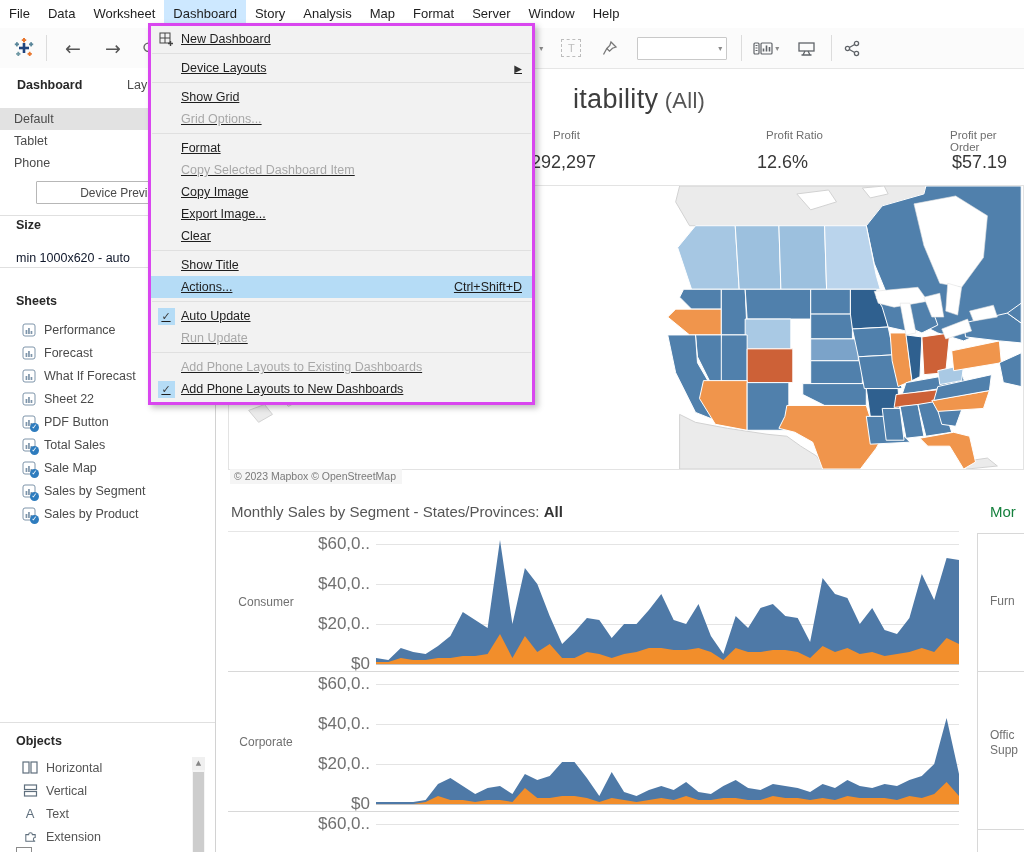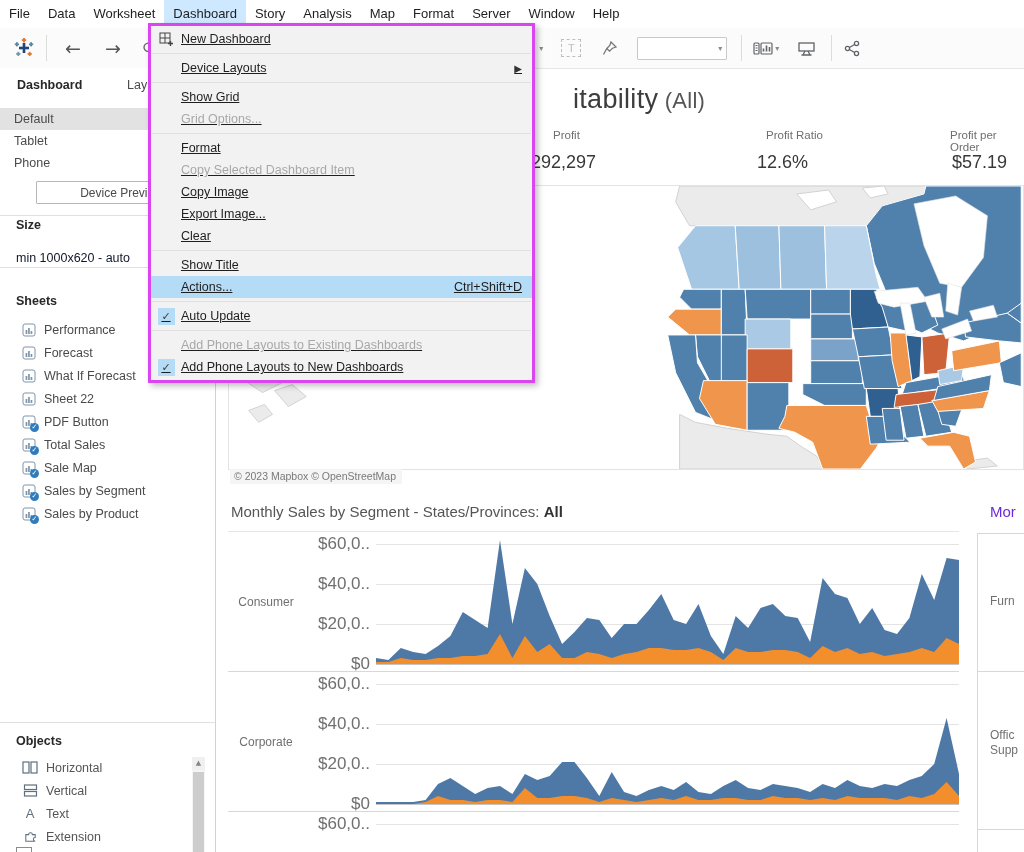--- a/index.html
+++ b/index.html
@@ -67,21 +67,21 @@
   .seg-row:first-child{border-top:1px solid #e6e6e6;}
   .row-label{width:76px;display:flex;align-items:center;justify-content:center;
              font-size:12px;color:#707070;flex:none;}
   .axis-col{position:relative;width:72px;flex:none;}
   .axis-tick{position:absolute;right:6px;transform:translateY(-50%);font-size:17px;color:#707070;white-space:nowrap;}
   .plot-col{position:relative;flex:none;width:583px;}
   .plot-col svg{position:absolute;left:0;top:2px;}
   
   .vline{position:absolute;width:1px;background:#d8d8d8;}
   .hline{position:absolute;height:1px;background:#d8d8d8;}
-  #prod-title{position:absolute;left:990px;top:503px;font-size:15px;color:#6d28d9;white-space:nowrap;}
+  #prod-title{position:absolute;left:990px;top:503px;font-size:15px;color:#15803d;white-space:nowrap;}
   .prod-label{position:absolute;left:990px;font-size:12px;color:#707070;width:38px;line-height:15px;}
   
   #dropmenu{position:absolute;left:148px;top:23px;width:381px;background:#f2f2f2;
             border:3px solid #d946ef;box-shadow:3px 3px 6px rgba(0,0,0,.25);
             padding:2px 0;font-size:12.5px;color:#1e1e1e;z-index:50;text-decoration:underline;}
   .dm-item{height:22px;display:flex;align-items:center;padding-right:10px;}
   .dm-item.hl{background:#b5dcf6;}
   .dm-item.disabled{color:#a8a8a8;}
   .dm-gutter{width:30px;flex:none;display:flex;align-items:center;justify-content:center;height:100%;}
   .dm-check{width:17px;height:17px;background:#b5dcf6;color:#3a3a3a;font-size:11px;line-height:17px;
@@ -581,20 +581,25 @@
         <span class="dm-short">Ctrl+Shift+D</span>
       </div>
       <div class="dm-sep"></div>
       <div class="dm-item">
         <span class="dm-gutter">
           <span class="dm-check">✓</span>
         </span>
         <span>Auto Update</span>
         <span class="dm-spacer"></span>
       </div>
+      <div class="dm-item disabled">
+        <span class="dm-gutter"></span>
+        <span>Run Update</span>
+        <span class="dm-spacer"></span>
+      </div>
       <div class="dm-sep"></div>
       <div class="dm-item disabled">
         <span class="dm-gutter"></span>
         <span>Add Phone Layouts to Existing Dashboards</span>
         <span class="dm-spacer"></span>
       </div>
       <div class="dm-item">
         <span class="dm-gutter">
           <span class="dm-check">✓</span>
         </span>

